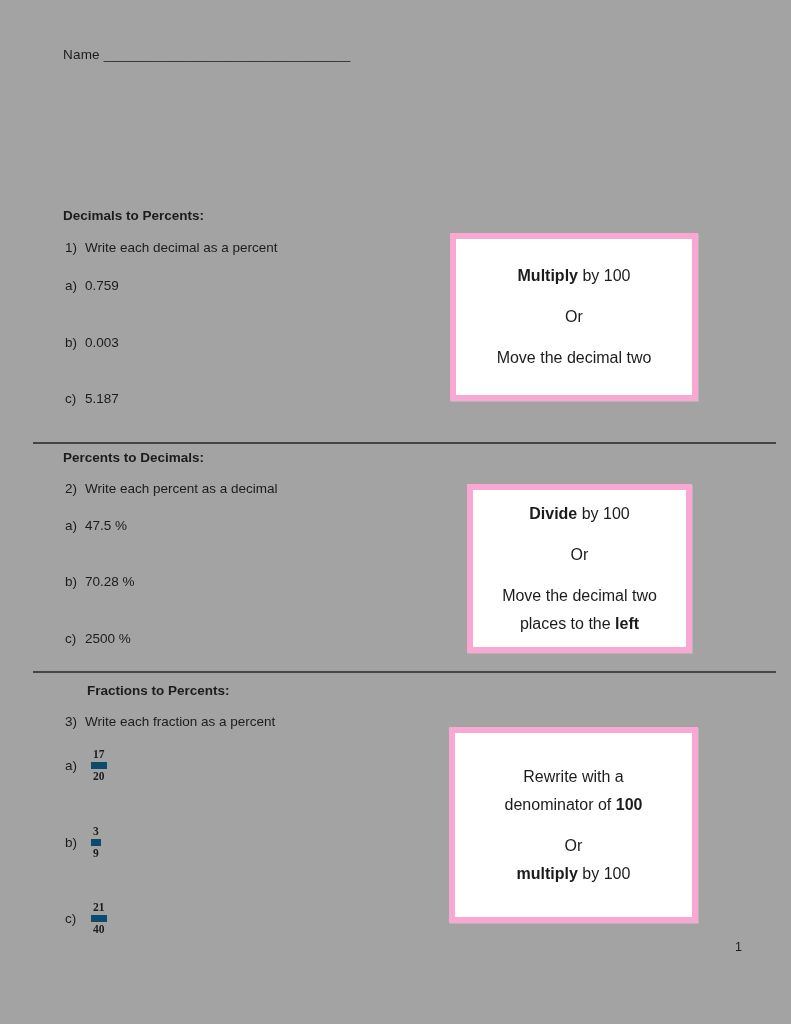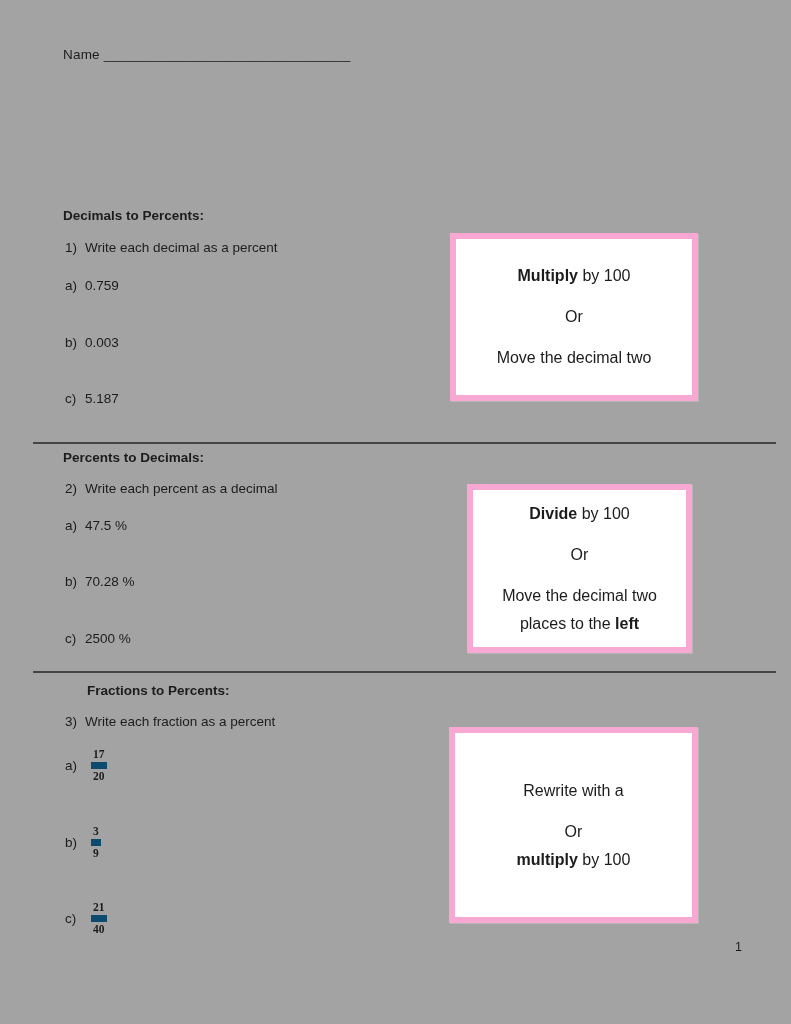--- a/index.html
+++ b/index.html
@@ -137,19 +137,20 @@
   <div class="abs item" style="left:65px;top:901px;">
     <span class="label">c)</span>
     <span class="frac">
       <span class="fnum">21</span>
       <span class="fden">40</span>
     </span>
   </div>
 
   <div class="callout" style="left:449px;top:727px;width:237px;height:184px;">
     <div class="box-line"><span>Rewrite with a</span></div>
+    <div class="box-line"><span>denominator of </span><span style="font-weight: bold;">100</span></div>
     <div class="box-line mt"><span>Or</span></div>
     <div class="box-line"><span style="font-weight: bold;">multiply</span><span> by 100</span></div>
   </div>
 
   <div class="abs page-number" style="left:735px;top:940px;">1</div>
 
 </div>
 
 </body></html>

